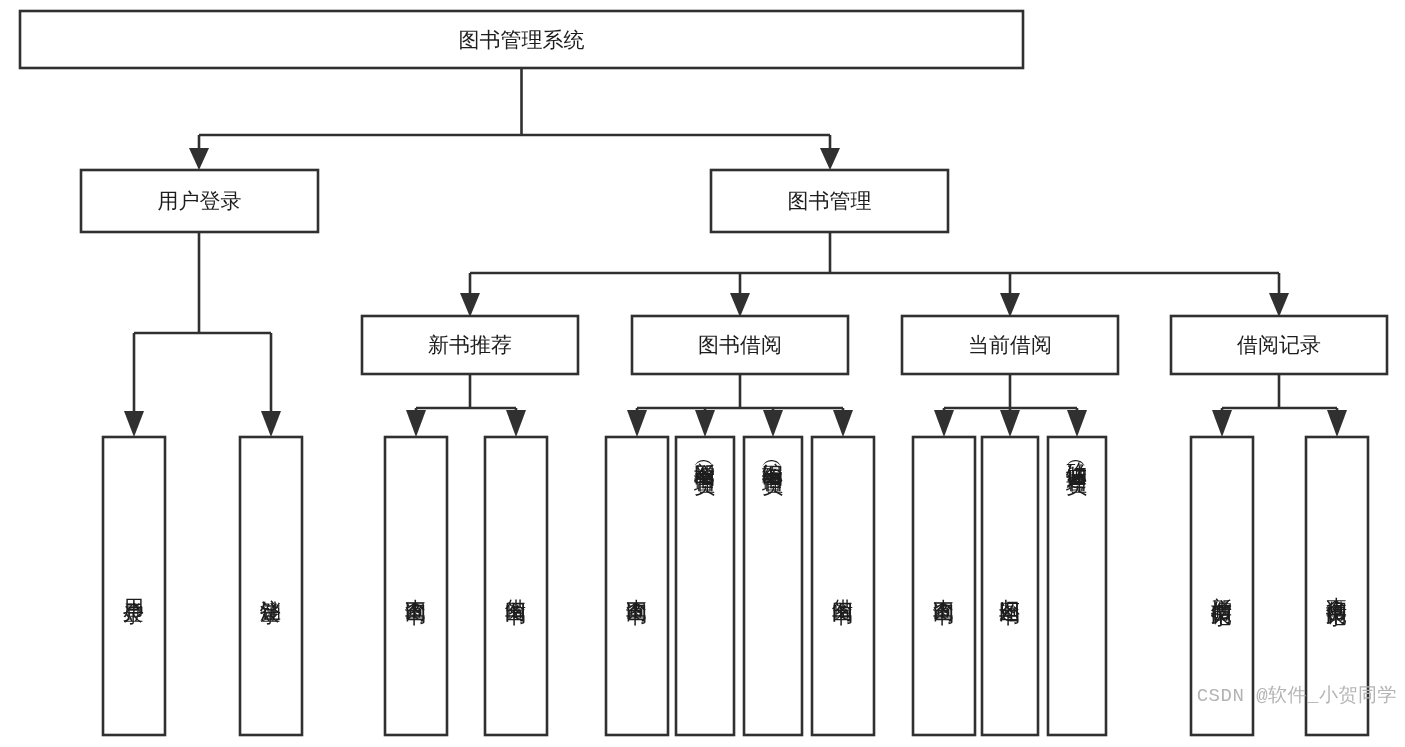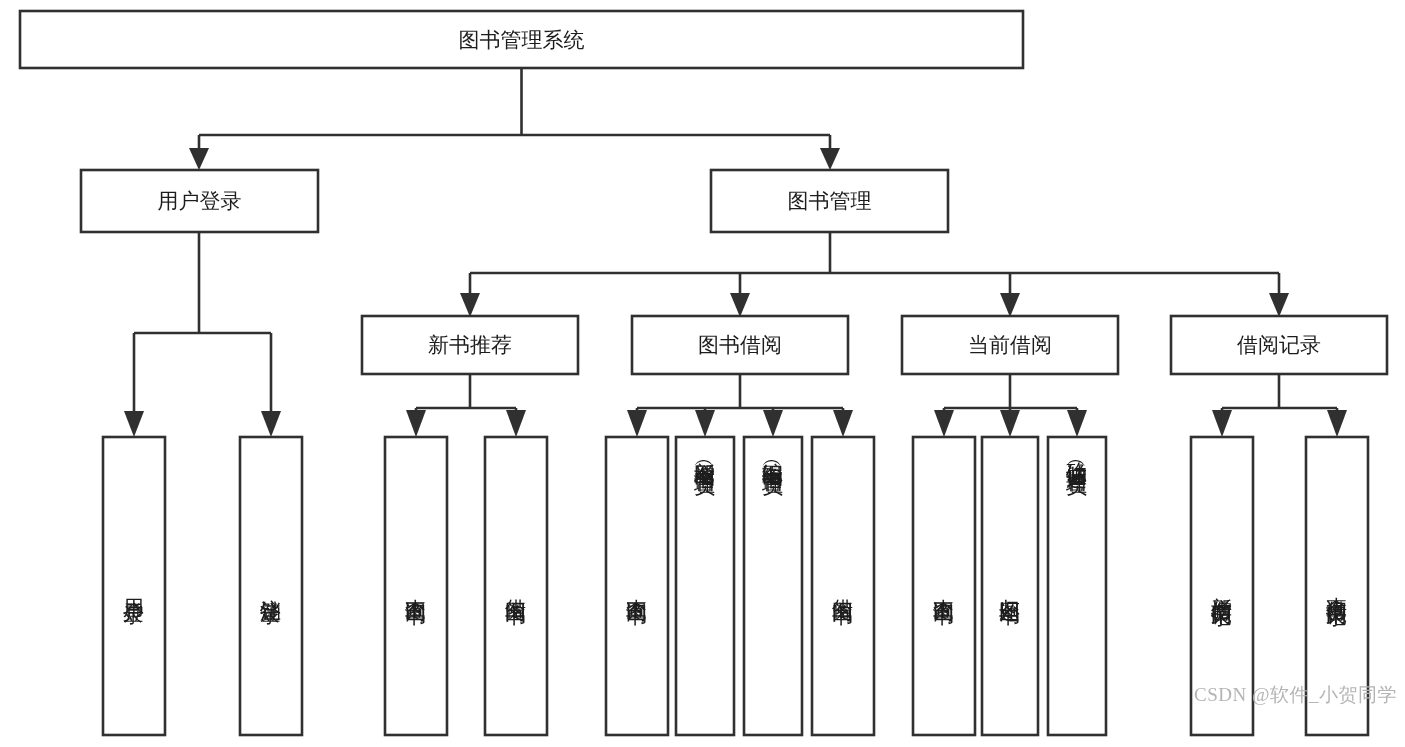--- a/index.html
+++ b/index.html
@@ -65,21 +65,21 @@
     position: absolute;
     display: flex;
     align-items: center;
     justify-content: center;
     pointer-events: none;
   }
   #watermark {
     position: absolute;
     right: 8px;
     bottom: 6px;
-    font-family: Liberation Serif, serif;
+    font-family: Liberation Mono, monospace;
     font-size: 19px;
     color: #b4b4b4;
     letter-spacing: 0.5px;
     white-space: nowrap;
   }
 </style>
 </head>
 <body>
 
 <div id="diagram-root">

